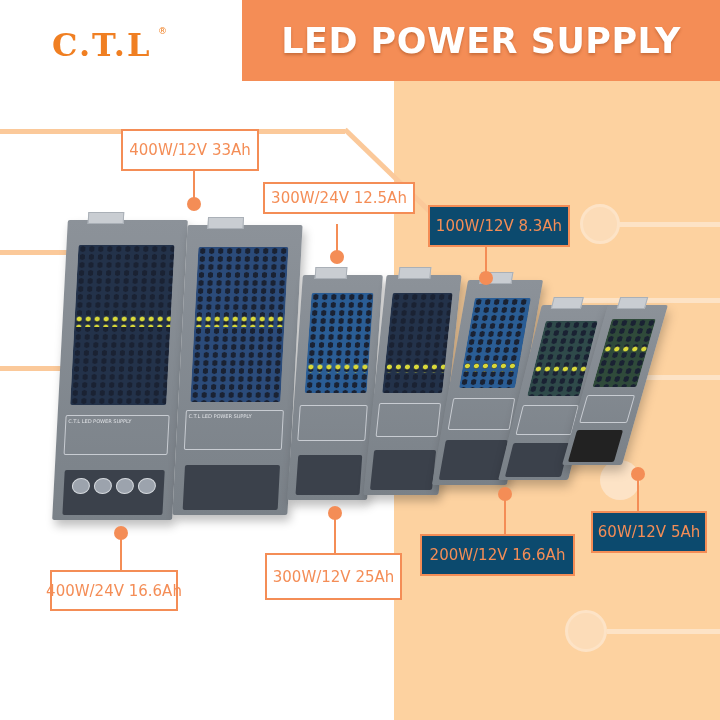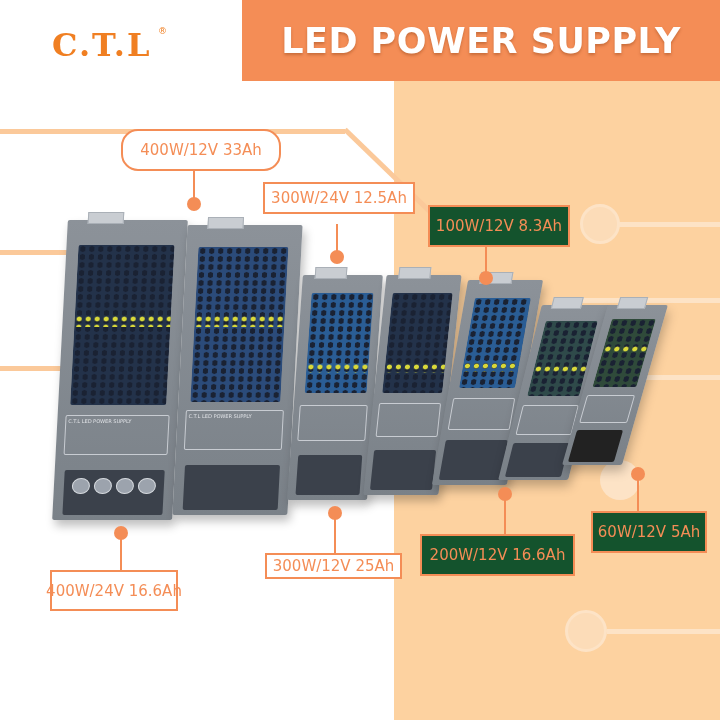--- a/index.html
+++ b/index.html
@@ -7,21 +7,21 @@
   .abs{position:absolute;}
   .peach{left:394px;top:81px;width:326px;height:639px;background:#fdd2a0;}
   .hdr{left:242px;top:0;width:478px;height:81px;background:#f48d56;}
   .hdr-title{left:242px;top:0;width:478px;height:81px;display:flex;align-items:center;justify-content:center;color:#fff;font-family:"DejaVu Sans",sans-serif;font-weight:bold;font-size:35px;letter-spacing:0.5px;text-shadow:0 2px 3px rgba(120,50,10,0.35);}
   .logo{left:52px;top:26px;color:#f07f22;font-family:"DejaVu Serif",serif;font-weight:bold;font-size:32px;letter-spacing:2px;}
   .logo-reg{left:158px;top:26px;color:#f07f22;font-size:9px;}
   .deco-line{background:#fbc99a;height:5px;}
   .deco-line-light{background:#fde3c6;height:5px;}
   .deco-ring{border:3px solid #fde3c6;border-radius:50%;background:#fcdcb8;box-sizing:border-box;}
   .label{border:2px solid #f48d56;background:#fff;color:#f48d56;font-family:"DejaVu Sans",sans-serif;font-size:15px;display:flex;align-items:center;justify-content:center;box-sizing:border-box;white-space:nowrap;}
-  .label.on-peach{background:#14532d;}
+  .label.on-peach{background:#0c4a6e;}
   .stem{background:#f48d56;width:2px;}
   .dot{background:#f48d56;border-radius:50%;width:14px;height:14px;}
   .psu{background:linear-gradient(180deg,#8c9299 0%,#7a8188 100%);border-radius:2px;box-shadow:3px 6px 10px rgba(0,0,0,0.25);}
   .mesh{background-color:#23324a;background-image:radial-gradient(circle,#1a2233 45%,transparent 50%);background-size:9px 8px;border-radius:2px;}
   .mesh-glow{background-image:radial-gradient(circle,#d8d83a 40%,transparent 46%);background-size:9px 8px;}
   .plate{border:1px solid #c8ccd2;border-radius:2px;color:#e0e3e7;font-size:5px;line-height:6px;padding:2px;box-sizing:border-box;}
   .term{background:#3b414b;border-radius:2px;}
   .term-hole{background:#9ca3ad;border-radius:50%;border:1px solid #d5d9de;}
   .tab{background:#c9cdd2;border:1px solid #aab0b7;}
 </style>
@@ -104,39 +104,39 @@
 
   <div class="abs psu" style="left:545px;top:95px;width:60px;height:160px;transform:skewX(-16deg);">
     <div class="abs tab" style="left:10px;top:-8px;width:26px;height:10px;"></div>
     <div class="abs mesh" style="left:8px;top:14px;width:44px;height:68px;background-color:#2f4a3a;"></div>
     <div class="abs mesh-glow" style="left:8px;top:40px;width:44px;height:8px;"></div>
     <div class="abs plate" style="left:5px;top:90px;width:48px;height:28px;"></div>
     <div class="abs term" style="left:5px;top:125px;width:46px;height:32px;background:#222;"></div>
   </div>
 </div>
 
-<div class="abs label" style="left:121px;top:129px;width:160px;height:42px;border-radius:17px;">400W/12V 33Ah</div>
+<div class="abs label" style="left:121px;top:129px;width:138px;height:42px;">400W/12V 33Ah</div>
 <div class="abs stem" style="left:193px;top:171px;height:30px;"></div>
 <div class="abs dot" style="left:187px;top:197px;"></div>
 
 <div class="abs label" style="left:263px;top:182px;width:152px;height:32px;">300W/24V 12.5Ah</div>
 <div class="abs stem" style="left:336px;top:224px;height:30px;"></div>
 <div class="abs dot" style="left:330px;top:250px;"></div>
 
 <div class="abs label on-peach" style="left:428px;top:205px;width:142px;height:42px;">100W/12V 8.3Ah</div>
 <div class="abs stem" style="left:485px;top:247px;height:28px;"></div>
 <div class="abs dot" style="left:479px;top:271px;"></div>
 
 <div class="abs dot" style="left:114px;top:526px;"></div>
 <div class="abs stem" style="left:120px;top:538px;height:32px;"></div>
 <div class="abs label" style="left:50px;top:570px;width:128px;height:41px;">400W/24V 16.6Ah</div>
 
 <div class="abs dot" style="left:328px;top:506px;"></div>
 <div class="abs stem" style="left:334px;top:518px;height:36px;"></div>
-<div class="abs label" style="left:265px;top:553px;width:137px;height:26px;text-align:center;">300W/12V 25Ah</div>
+<div class="abs label" style="left:265px;top:553px;width:137px;height:47px;text-align:center;">300W/12V 25Ah</div>
 
 <div class="abs dot" style="left:498px;top:487px;"></div>
 <div class="abs stem" style="left:504px;top:499px;height:36px;"></div>
 <div class="abs label on-peach" style="left:420px;top:534px;width:155px;height:42px;">200W/12V 16.6Ah</div>
 
 <div class="abs dot" style="left:631px;top:467px;"></div>
 <div class="abs stem" style="left:637px;top:479px;height:32px;"></div>
 <div class="abs label on-peach" style="left:591px;top:511px;width:116px;height:42px;">60W/12V 5Ah</div>
 
 </body></html>

